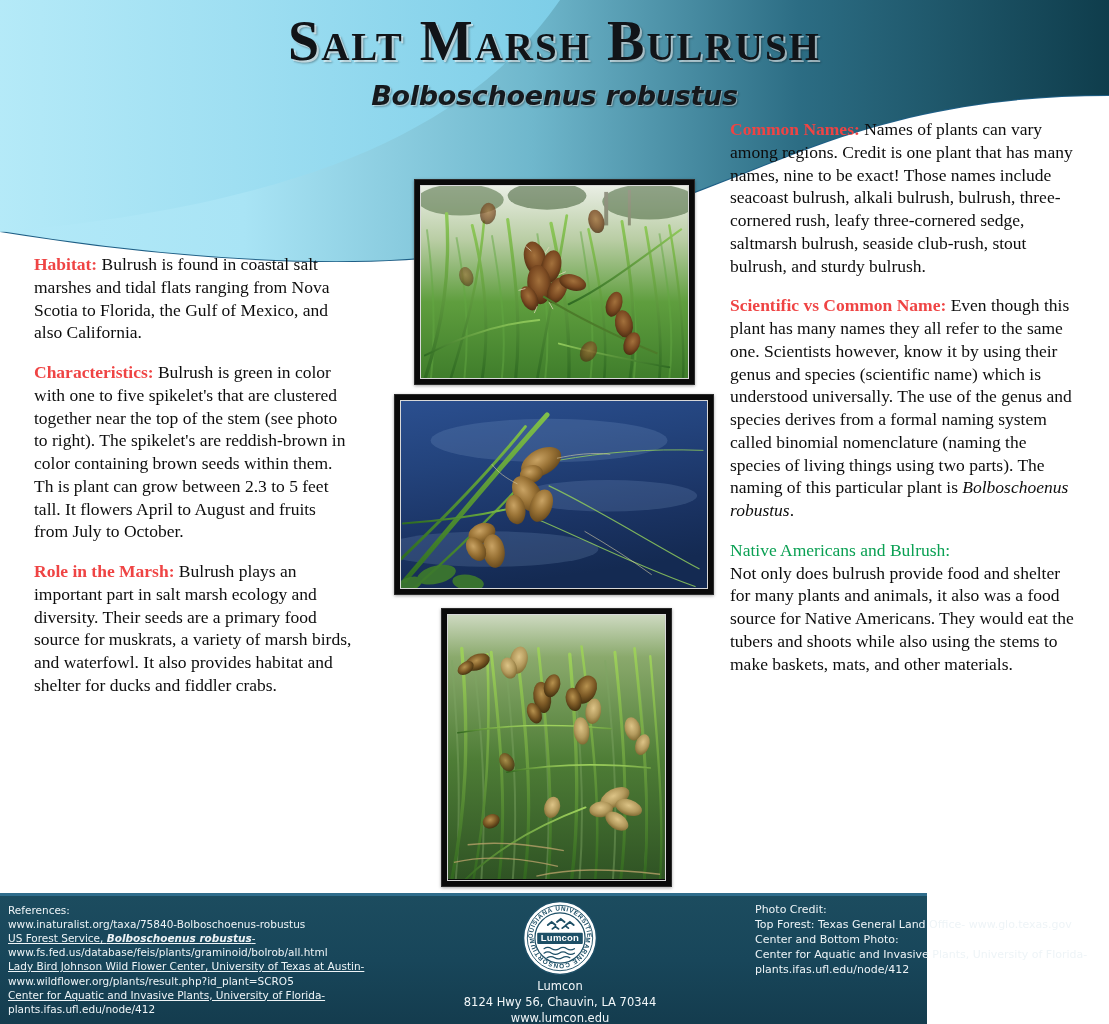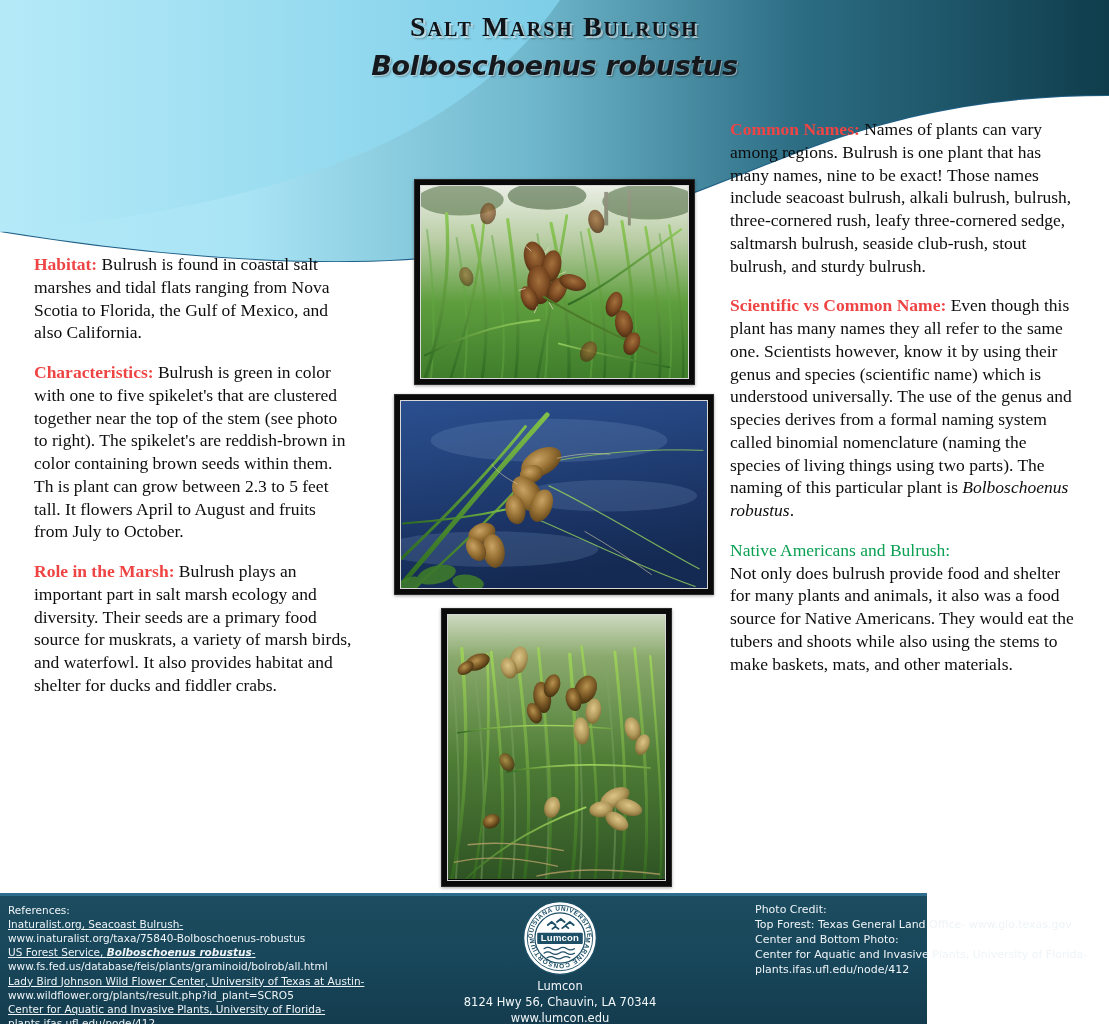--- a/index.html
+++ b/index.html
@@ -38,21 +38,21 @@
     left: 0; top: 0;
     width: 1109px;
     z-index: 4;
     text-align: center;
     pointer-events: none;
   }
   .poster-title {
     margin: 0;
     padding-top: 12px;
     font-family: "Liberation Serif", serif;
-    font-size: 28px;
+    font-size: 56px;
     font-weight: bold;
     font-variant: small-caps;
     letter-spacing: 2px;
     color: #111418;
     text-shadow: 2px 2px 0 rgba(255,255,255,0.55), 3px 3px 2px rgba(0,0,0,0.30);
     line-height: 1.05;
   }
   .poster-subtitle {
     margin: 0;
     padding-top: 9px;
@@ -243,21 +243,21 @@
         <span class="sec-head">Role in the Marsh:</span><span> Bulrush plays an important part in salt marsh ecology and diversity. Their seeds are a primary food source for muskrats, a variety of marsh birds, and waterfowl.  It also provides habitat and shelter for ducks and fiddler crabs.</span>
       </p>
     </div>
 
   </div>
 
   <div class="col-right">
 
     <div class="block">
       <p>
-        <span class="sec-head">Common Names:</span><span>  Names of plants can vary among regions. Bulrush  is one plant that has many names, nine to be exact! Those names include seacoast bulrush, alkali bulrush, bulrush, three-cornered rush, leafy three-cornered sedge, saltmarsh bulrush, seaside club-rush, stout bulrush, and  sturdy bulrush.</span>
+        <span class="sec-head">Common Names:</span><span>  Names of plants can vary among regions. Credit  is one plant that has many names, nine to be exact! Those names include seacoast bulrush, alkali bulrush, bulrush, three-cornered rush, leafy three-cornered sedge, saltmarsh bulrush, seaside club-rush, stout bulrush, and  sturdy bulrush.</span>
       </p>
     </div>
 
     <div class="block">
       <p>
         <span class="sec-head">Scientific vs Common Name:</span><span> Even though this plant has many names they all refer to the same one. Scientists however, know it by using their genus and species (scientific name) which is understood universally. The use of the genus and species derives from  a formal naming system called binomial nomenclature (naming the species of living things using two parts). The naming of this particular plant is </span><span class="sci">Bolboschoenus robustus</span><span>.</span>
       </p>
     </div>
 
     <div class="block">
@@ -528,23 +528,20 @@
         </g>
       </svg>
     </div>
   </div>
 
   <div class="footer">
 
     <div class="refs">
       <div>References:</div>
 
-      <div>
-        <span class="u">Inaturalist.org,  Seacoast  Bulrush-</span>
-      </div>
       <div>www.inaturalist.org/taxa/75840-Bolboschoenus-robustus</div>
 
       <div>
         <span class="u">US Forest Service, </span><span class="u b">Bolboschoenus  robustus</span><span class="u">-</span>
       </div>
       <div>www.fs.fed.us/database/feis/plants/graminoid/bolrob/all.html</div>
 
       <div>
         <span class="u">Lady Bird Johnson Wild Flower Center, University of Texas at Austin-</span>
       </div>

